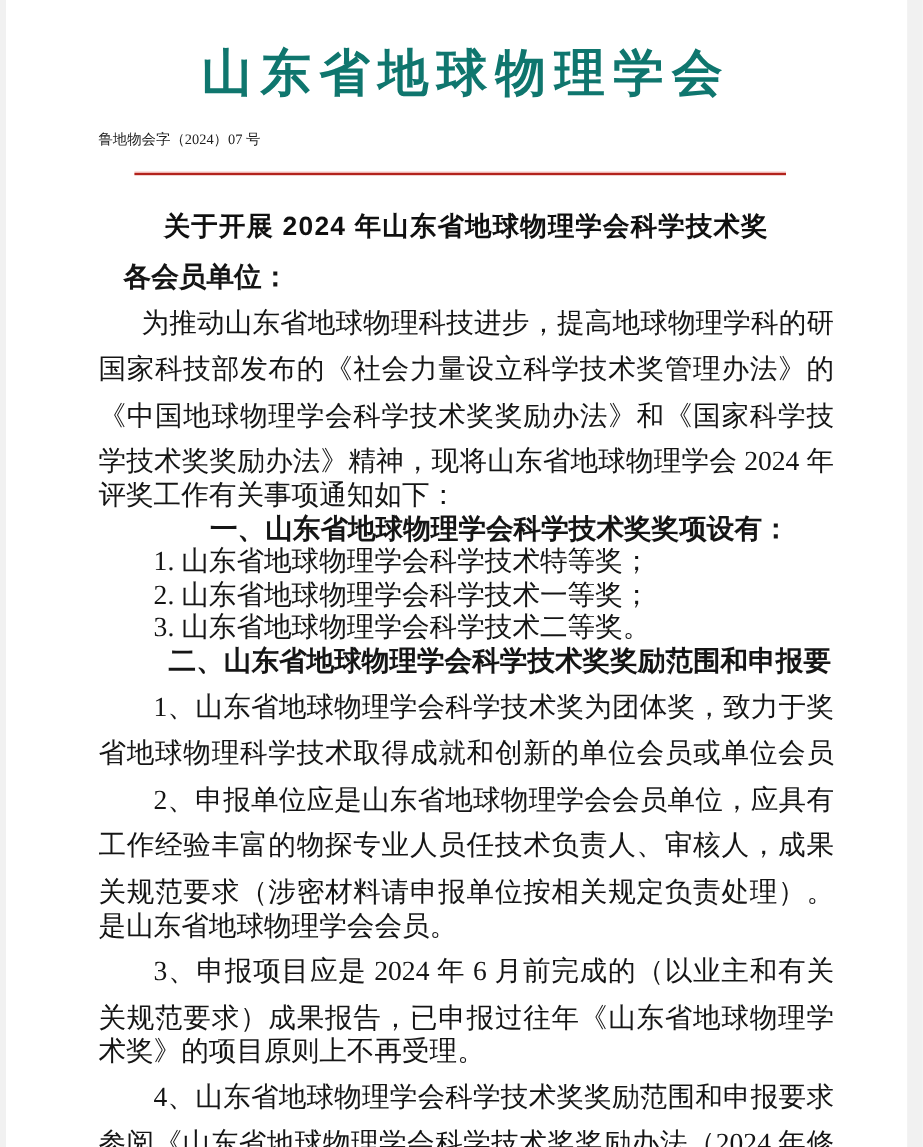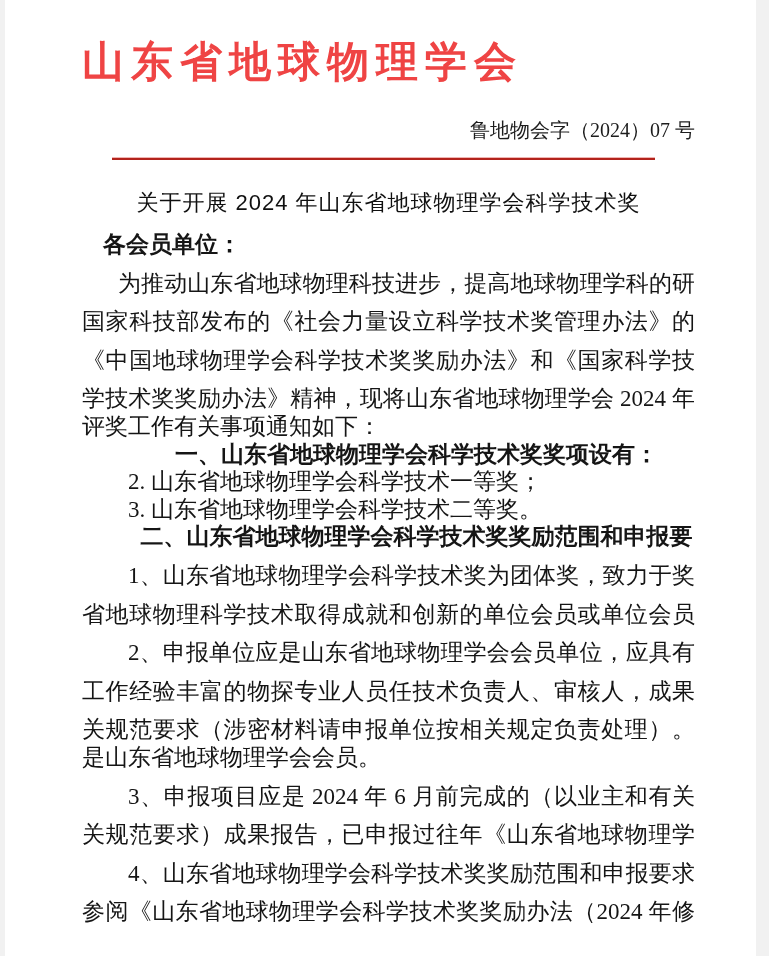--- a/index.html
+++ b/index.html
@@ -6,36 +6,36 @@
   body {
     width:769px; height:956px; position:relative;
     background:#f1f1f1; overflow:hidden;
     font-family:"Liberation Serif","DejaVu Serif",serif;
   }
   .page {
     position:absolute; left:5px; top:0; width:751px; height:956px;
     background:#ffffff;
   }
   .org-title {
-    margin:38px 0 0 77px; width:613px; 
+    margin:38px 0 0 77px; width:613px; text-align:center;
     font-size:42px; line-height:48px; font-weight:bold;
-    color:#ef4444; letter-spacing:7px;
+    color:#0f766e; letter-spacing:7px;
     font-family:"Liberation Serif","DejaVu Serif",serif;
   }
   .doc-number {
-    margin:34px 0 0 77px; width:613px; text-align:right;
-    font-size:20px; line-height:20px; color:#1d1d1d;
+    margin:20px 0 0 77px; width:613px; text-align:left;
+    font-size:12px; line-height:20px; color:#1d1d1d;
   }
   .red-line {
     margin:17px 0 0 107px; width:543px; height:3px;
     background:linear-gradient(to bottom,#f0b5b2 0%,#f0b5b2 34%,#b3231c 34%,#b3231c 100%);
   }
   .doc-title {
     margin:22px 0 0 77px; width:613px; text-align:center;
-    font-size:22px; line-height:42px; font-weight:normal; color:#101010;
+    font-size:22px; line-height:42px; font-weight:bold; color:#101010;
     letter-spacing:1px;
     font-family:"Liberation Sans","DejaVu Sans",sans-serif;
   }
   .body-block {
     margin:7px 0 0 77px; width:613px;
     font-size:23px; color:#151515;
   }
   .line { height:27.6px; line-height:27.6px; overflow:hidden; }
   .fill { text-align:justify; text-align-last:justify;margin-top:11px; }
   .bold {
@@ -67,33 +67,35 @@
     <div class="line bold ind-a">各会员单位：</div>
 
     <div class="line fill ind-b">为推动山东省地球物理科技进步，提高地球物理学科的研究和应用</div>
     <div class="line fill">国家科技部发布的《社会力量设立科学技术奖管理办法》的要求，贯彻</div>
     <div class="line fill">《中国地球物理学会科学技术奖奖励办法》和《国家科学技术奖励条例</div>
     <div class="line fill">学技术奖奖励办法》精神，现将山东省地球物理学会 2024 年科学技术奖</div>
     <div class="line">评奖工作有关事项通知如下：</div>
 
     <div class="line bold ind-d">一、山东省地球物理学会科学技术奖奖项设有：</div>
 
+    <div class="line ind-c">1. 山东省地球物理学会科学技术特等奖；</div>
     <div class="line ind-c">2. 山东省地球物理学会科学技术一等奖；</div>
     <div class="line ind-c">3. 山东省地球物理学会科学技术二等奖。</div>
 
     <div class="line bold ind-d">二、山东省地球物理学会科学技术奖奖励范围和申报要求</div>
 
     <div class="line fill ind-c">1、山东省地球物理学会科学技术奖为团体奖，致力于奖励推进山东</div>
     <div class="line fill">省地球物理科学技术取得成就和创新的单位会员或单位会员中部门和项</div>
 
     <div class="line fill ind-c">2、申报单位应是山东省地球物理学会会员单位，应具有技术熟练，</div>
     <div class="line fill">工作经验丰富的物探专业人员任技术负责人、审核人，成果报告符合有</div>
     <div class="line fill">关规范要求（涉密材料请申报单位按相关规定负责处理）。项目完成人应</div>
     <div class="line">是山东省地球物理学会会员。</div>
 
     <div class="line fill ind-c">3、申报项目应是 2024 年 6 月前完成的（以业主和有关部门的验收</div>
     <div class="line fill">关规范要求）成果报告，已申报过往年《山东省地球物理学会科学技</div>
+    <div class="line">术奖》的项目原则上不再受理。</div>
 
     <div class="line fill ind-c">4、山东省地球物理学会科学技术奖奖励范围和申报要求具体内容请</div>
     <div class="line fill">参阅《山东省地球物理学会科学技术奖奖励办法（2024 年修订版）》第</div>
 
   </div>
 </div>
 
 </body></html>

